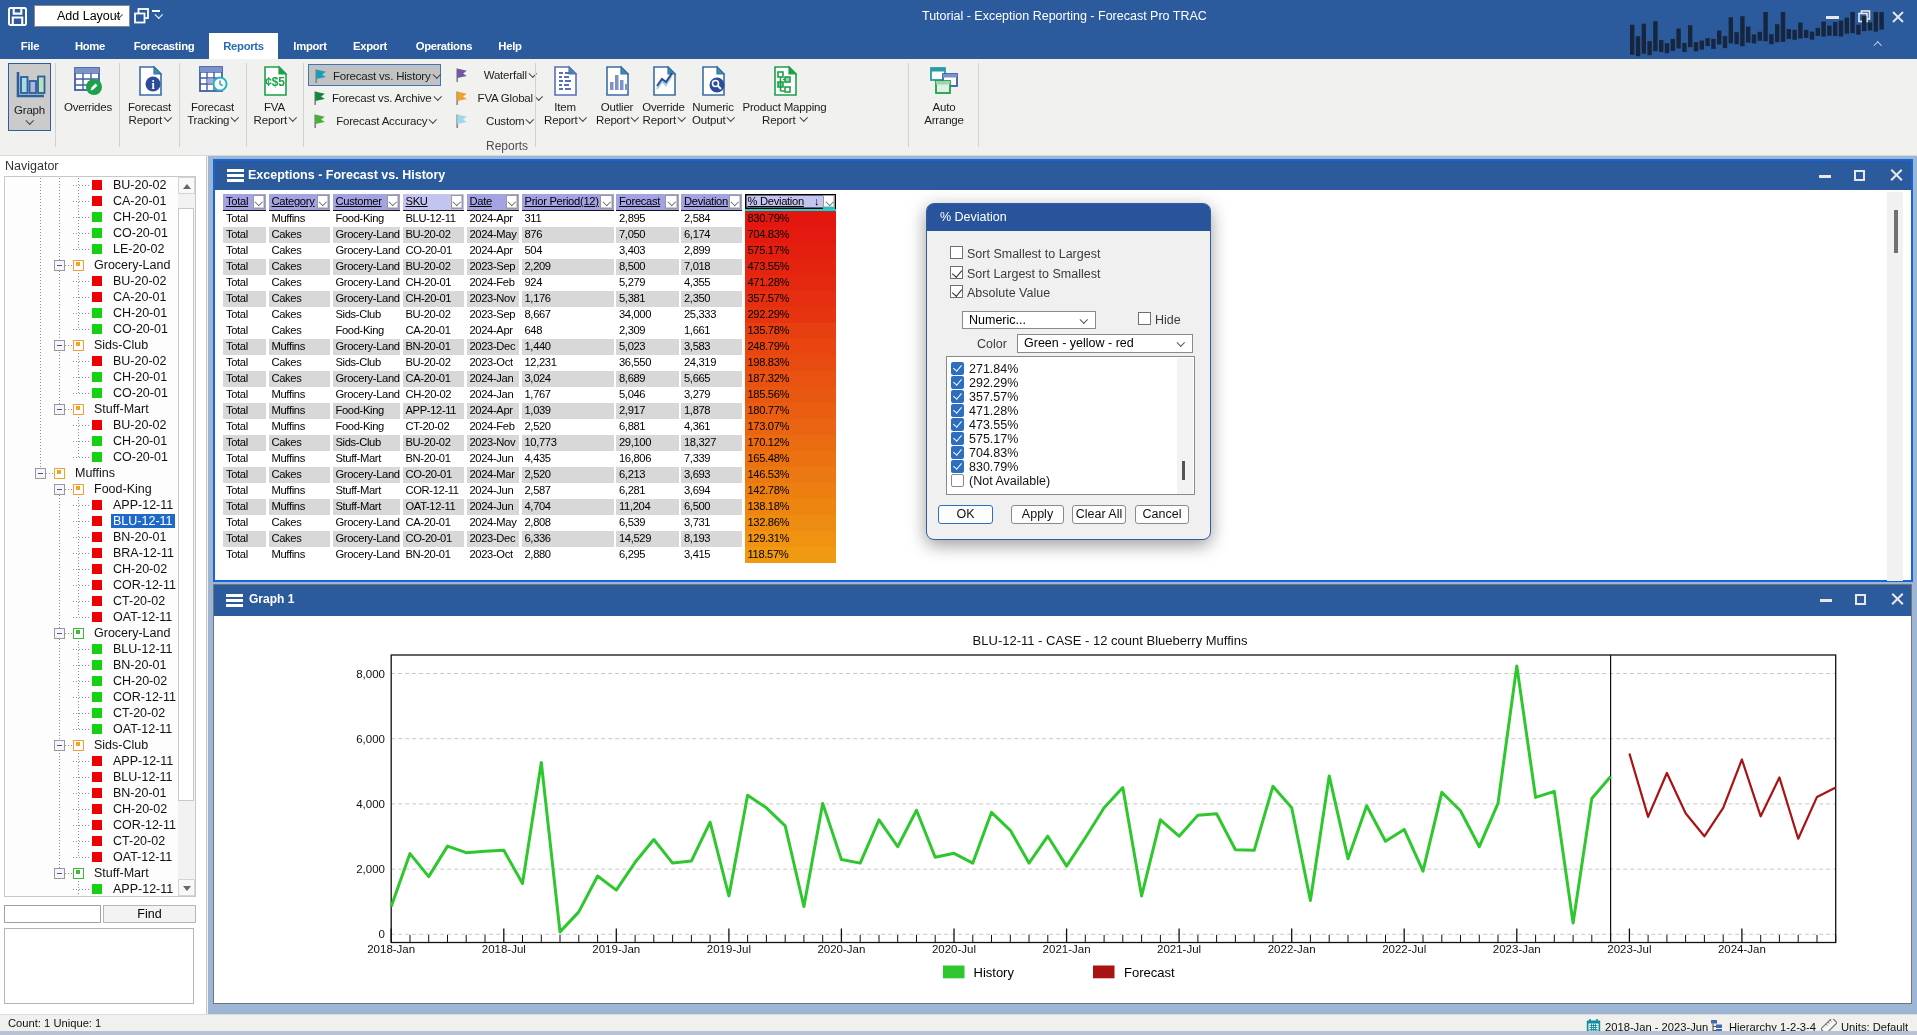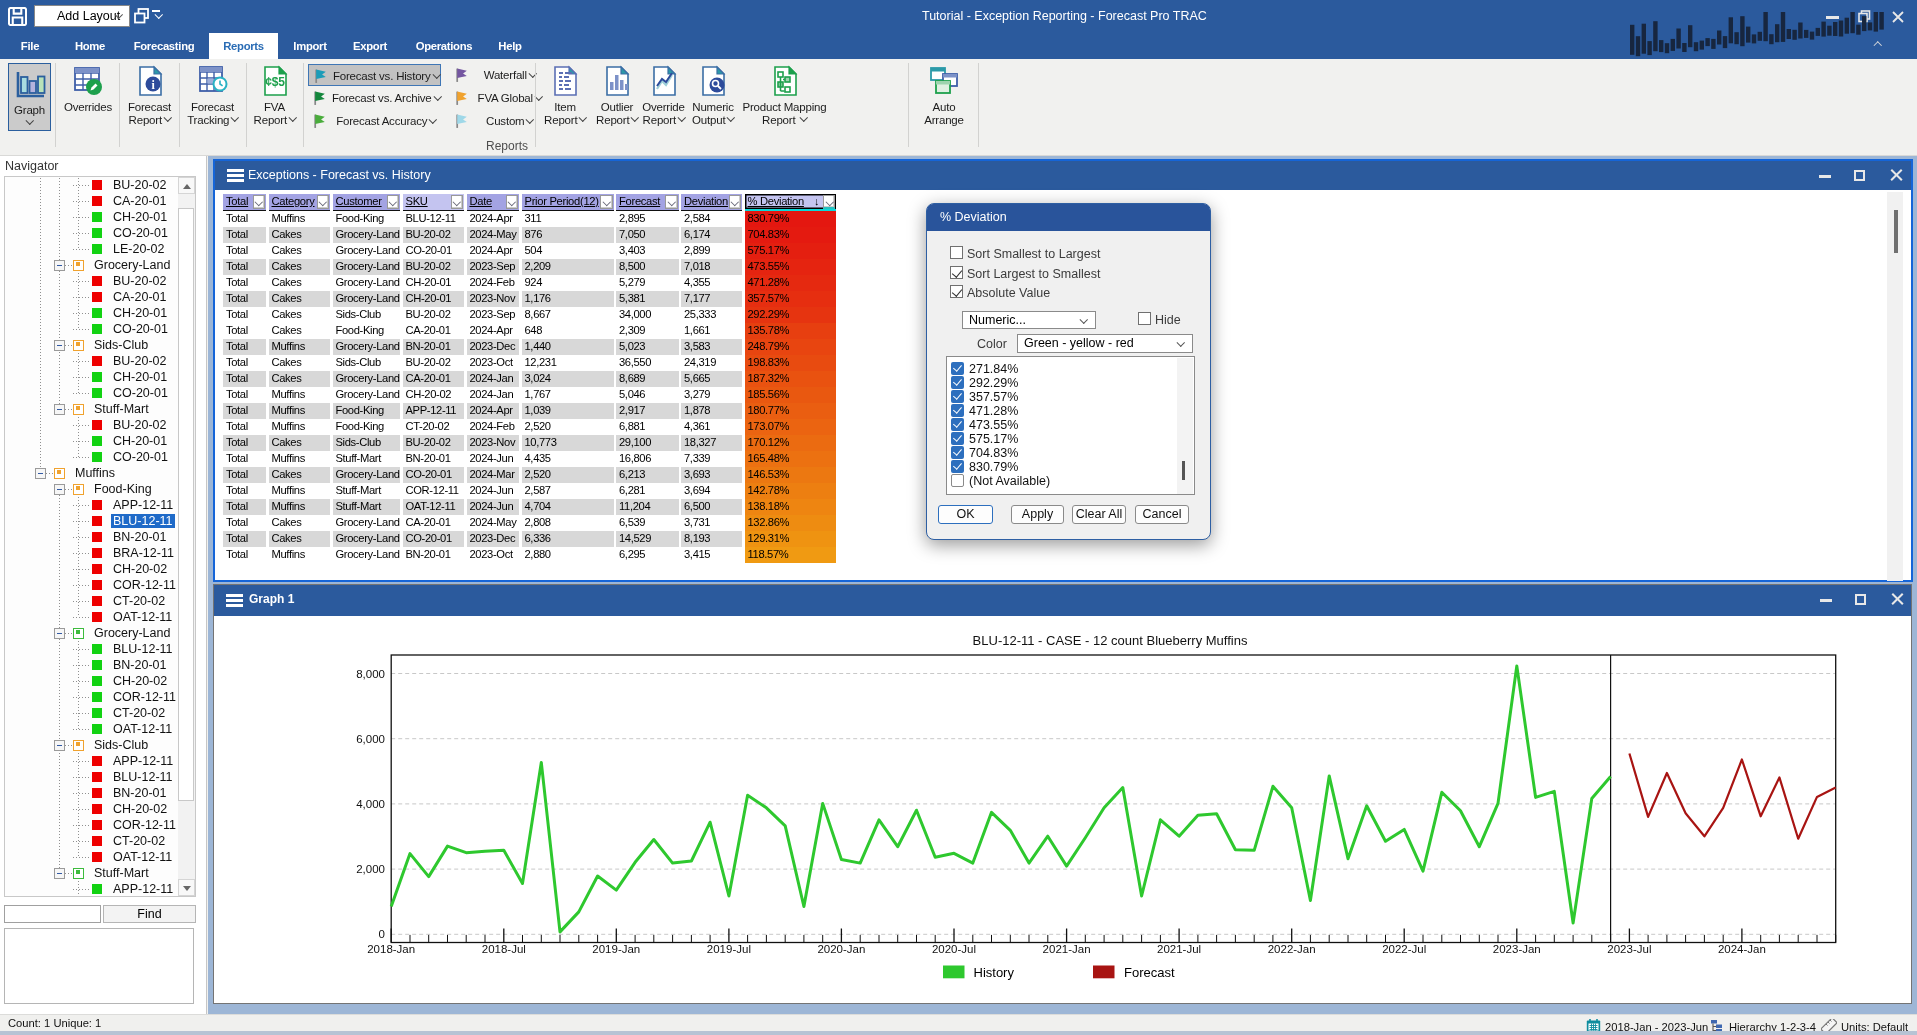--- a/index.html
+++ b/index.html
@@ -41,21 +41,21 @@
 .sbarr::after{content:"";position:absolute;left:4px;border-left:4px solid transparent;border-right:4px solid transparent}
 #nsbup::after{top:6px;border-bottom:5px solid #666}
 #nsbdn::after{top:6px;border-top:5px solid #666}
 #nsbthumb{position:absolute;left:0px;top:31px;width:16px;height:593px;background:#fff;border:1px solid #c8c8c8}
 
 #ws{position:absolute;left:208px;top:156px;width:1709px;height:860px;background:#9db6d6;
  background-image:radial-gradient(circle 1px at 2px 3px,rgba(60,80,110,.22) 55%,transparent 60%),radial-gradient(circle 1px at 7px 11px,rgba(60,80,110,.17) 55%,transparent 60%);background-size:10px 16px}
 #exwin{position:absolute;left:213px;top:159px;width:1700px;height:423px;background:#fff;border:2px solid #1565d8}
 #extitle{position:absolute;left:0;top:0;width:100%;height:29px;background:#2b5a9d;
  background-image:radial-gradient(circle 1px at 2px 3px,rgba(190,200,130,.35) 55%,transparent 60%),radial-gradient(circle 1px at 6px 11px,rgba(190,200,130,.3) 55%,transparent 60%);background-size:8px 16px}
-.wtitle{color:#fff;font-size:12.5px;font-weight:normal;position:absolute;top:7px}
+.wtitle{color:#fff;font-size:12.5px;font-weight:bold;position:absolute;top:7px}
 .hamb{position:absolute;width:17px;height:13px;border-top:3px solid #fff;border-bottom:3px solid #fff}
 .hamb::after{content:"";position:absolute;left:0;top:2px;width:17px;height:3px;background:#fff}
 .wmin{position:absolute;width:12px;height:3px;background:#e8e8e8}
 .wmax{position:absolute;width:11px;height:11px;border:2px solid #e8e8e8}
 .wx1,.wx2{position:absolute;width:15px;height:2.2px;background:#e8e8e8}
 .wx1{transform:rotate(45deg)}.wx2{transform:rotate(-45deg)}
 
 #tbl{position:absolute;left:8px;top:33px;font-size:11.2px;letter-spacing:-0.2px}
 .th{height:17px;white-space:nowrap}
 .th i{background:#a3a3e3;color:#000;position:relative;padding-left:3px;height:17px;line-height:15px;font-size:11.2px;border-bottom:1px solid #111;letter-spacing:-0.3px}
@@ -585,21 +585,21 @@
   <span class="wx1" style="left:1674px;top:13px"></span>
       <span class="wx2" style="left:1674px;top:13px"></span>
  </div>
  <div id="tbl">
   <div class="th"><i class="c0"><u>Total</u><b class="dd"></b></i><i class="c1"><u>Category</u><b class="dd"></b></i><i class="c2"><u>Customer</u><b class="dd"></b></i><i class="c3" style="background:#c4c4f0"><u>SKU</u><b class="dd"></b></i><i class="c4"><u>Date</u><b class="dd"></b></i><i class="c5"><u>Prior Period(12)</u><b class="dd"></b></i><i class="c6"><u>Forecast</u><b class="dd"></b></i><i class="c7"><u>Deviation</u><b class="dd"></b></i><i class="c8 hsel"><u>% Deviation</u><span class="sarr">↓</span><b class="dd ddsel"></b></i></div>
 <div class="tr w"><i class="c0">Total</i><i class="c1">Muffins</i><i class="c2">Food-King</i><i class="c3">BLU-12-11</i><i class="c4">2024-Apr</i><i class="c5">311</i><i class="c6">2,895</i><i class="c7">2,584</i><i class="c8" style="background:#e41710">830.79%</i></div>
 <div class="tr g"><i class="c0">Total</i><i class="c1">Cakes</i><i class="c2">Grocery-Land</i><i class="c3">BU-20-02</i><i class="c4">2024-May</i><i class="c5">876</i><i class="c6">7,050</i><i class="c7">6,174</i><i class="c8" style="background:#e41a10">704.83%</i></div>
 <div class="tr w"><i class="c0">Total</i><i class="c1">Cakes</i><i class="c2">Grocery-Land</i><i class="c3">CO-20-01</i><i class="c4">2024-Apr</i><i class="c5">504</i><i class="c6">3,403</i><i class="c7">2,899</i><i class="c8" style="background:#e41f10">575.17%</i></div>
 <div class="tr g"><i class="c0">Total</i><i class="c1">Cakes</i><i class="c2">Grocery-Land</i><i class="c3">BU-20-02</i><i class="c4">2023-Sep</i><i class="c5">2,209</i><i class="c6">8,500</i><i class="c7">7,018</i><i class="c8" style="background:#e52410">473.55%</i></div>
 <div class="tr w"><i class="c0">Total</i><i class="c1">Cakes</i><i class="c2">Grocery-Land</i><i class="c3">CH-20-01</i><i class="c4">2024-Feb</i><i class="c5">924</i><i class="c6">5,279</i><i class="c7">4,355</i><i class="c8" style="background:#e52910">471.28%</i></div>
-<div class="tr g"><i class="c0">Total</i><i class="c1">Cakes</i><i class="c2">Grocery-Land</i><i class="c3">CH-20-01</i><i class="c4">2023-Nov</i><i class="c5">1,176</i><i class="c6">5,381</i><i class="c7">7,177</i><i class="c8" style="background:#e62e10">357.57%</i></div>
+<div class="tr g"><i class="c0">Total</i><i class="c1">Cakes</i><i class="c2">Grocery-Land</i><i class="c3">CH-20-01</i><i class="c4">2023-Nov</i><i class="c5">1,176</i><i class="c6">5,381</i><i class="c7">2,350</i><i class="c8" style="background:#e62e10">357.57%</i></div>
 <div class="tr w"><i class="c0">Total</i><i class="c1">Cakes</i><i class="c2">Sids-Club</i><i class="c3">BU-20-02</i><i class="c4">2023-Sep</i><i class="c5">8,667</i><i class="c6">34,000</i><i class="c7">25,333</i><i class="c8" style="background:#e63410">292.29%</i></div>
 <div class="tr w"><i class="c0">Total</i><i class="c1">Cakes</i><i class="c2">Food-King</i><i class="c3">CA-20-01</i><i class="c4">2024-Apr</i><i class="c5">648</i><i class="c6">2,309</i><i class="c7">1,661</i><i class="c8" style="background:#e73f10">135.78%</i></div>
 <div class="tr g"><i class="c0">Total</i><i class="c1">Muffins</i><i class="c2">Grocery-Land</i><i class="c3">BN-20-01</i><i class="c4">2023-Dec</i><i class="c5">1,440</i><i class="c6">5,023</i><i class="c7">3,583</i><i class="c8" style="background:#e84510">248.79%</i></div>
 <div class="tr w"><i class="c0">Total</i><i class="c1">Cakes</i><i class="c2">Sids-Club</i><i class="c3">BU-20-02</i><i class="c4">2023-Oct</i><i class="c5">12,231</i><i class="c6">36,550</i><i class="c7">24,319</i><i class="c8" style="background:#e84b10">198.83%</i></div>
 <div class="tr g"><i class="c0">Total</i><i class="c1">Cakes</i><i class="c2">Grocery-Land</i><i class="c3">CA-20-01</i><i class="c4">2024-Jan</i><i class="c5">3,024</i><i class="c6">8,689</i><i class="c7">5,665</i><i class="c8" style="background:#e95210">187.32%</i></div>
 <div class="tr w"><i class="c0">Total</i><i class="c1">Muffins</i><i class="c2">Grocery-Land</i><i class="c3">CH-20-02</i><i class="c4">2024-Jan</i><i class="c5">1,767</i><i class="c6">5,046</i><i class="c7">3,279</i><i class="c8" style="background:#e95810">185.56%</i></div>
 <div class="tr g"><i class="c0">Total</i><i class="c1">Muffins</i><i class="c2">Food-King</i><i class="c3">APP-12-11</i><i class="c4">2024-Apr</i><i class="c5">1,039</i><i class="c6">2,917</i><i class="c7">1,878</i><i class="c8" style="background:#ea5e11">180.77%</i></div>
 <div class="tr w"><i class="c0">Total</i><i class="c1">Muffins</i><i class="c2">Food-King</i><i class="c3">CT-20-02</i><i class="c4">2024-Feb</i><i class="c5">2,520</i><i class="c6">6,881</i><i class="c7">4,361</i><i class="c8" style="background:#eb6411">173.07%</i></div>
 <div class="tr g"><i class="c0">Total</i><i class="c1">Cakes</i><i class="c2">Sids-Club</i><i class="c3">BU-20-02</i><i class="c4">2023-Nov</i><i class="c5">10,773</i><i class="c6">29,100</i><i class="c7">18,327</i><i class="c8" style="background:#eb6b11">170.12%</i></div>
 <div class="tr w"><i class="c0">Total</i><i class="c1">Muffins</i><i class="c2">Stuff-Mart</i><i class="c3">BN-20-01</i><i class="c4">2024-Jun</i><i class="c5">4,435</i><i class="c6">16,806</i><i class="c7">7,339</i><i class="c8" style="background:#ec7111">165.48%</i></div>

